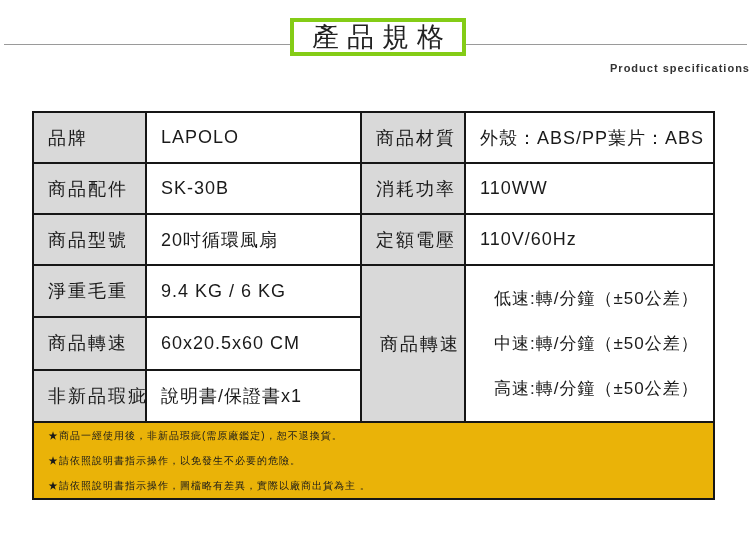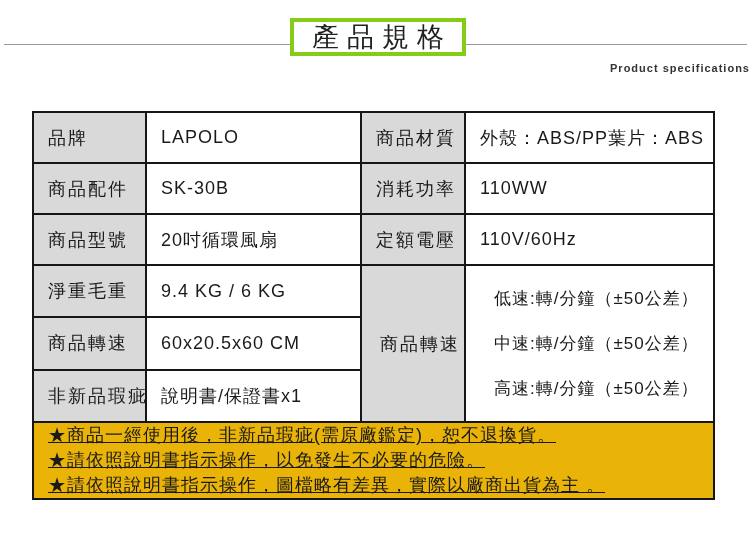--- a/index.html
+++ b/index.html
@@ -63,22 +63,22 @@
   .speed-stack {
     display: flex; flex-direction: column; height: 100%;
     justify-content: space-between; padding: 10px 0 10px 14px;
   }
   .speed-line { font-size: 17px; letter-spacing: 1px; line-height: 45px; height: 45px; }
   td.notes {
     padding: 14px 12px 10px 12px;
     vertical-align: top; height: 98px; white-space: normal;
   }
   .note-line {
-    font-size: 18px; line-height: 25px; letter-spacing: 1px;
-    color: #1a1a1a; white-space: nowrap; text-decoration: underline;
+    font-size: 10px; line-height: 25px; letter-spacing: 1px;
+    color: #1a1a1a; white-space: nowrap;
   }
 </style>
 </head>
 <body>
 
 <div class="page">
 
   <div class="hline left"></div>
   <div class="title-box">
     <span class="title-text">產品規格</span>

